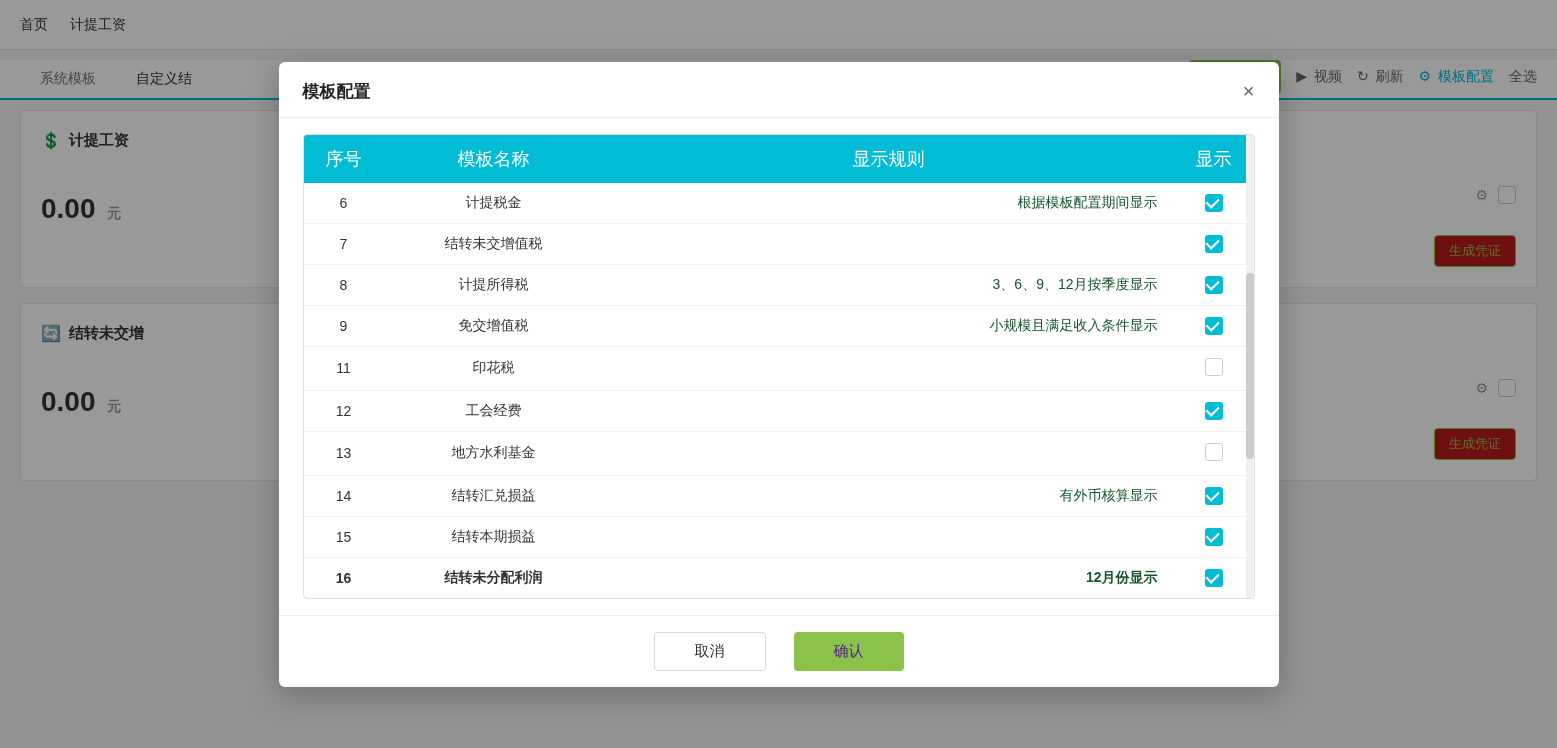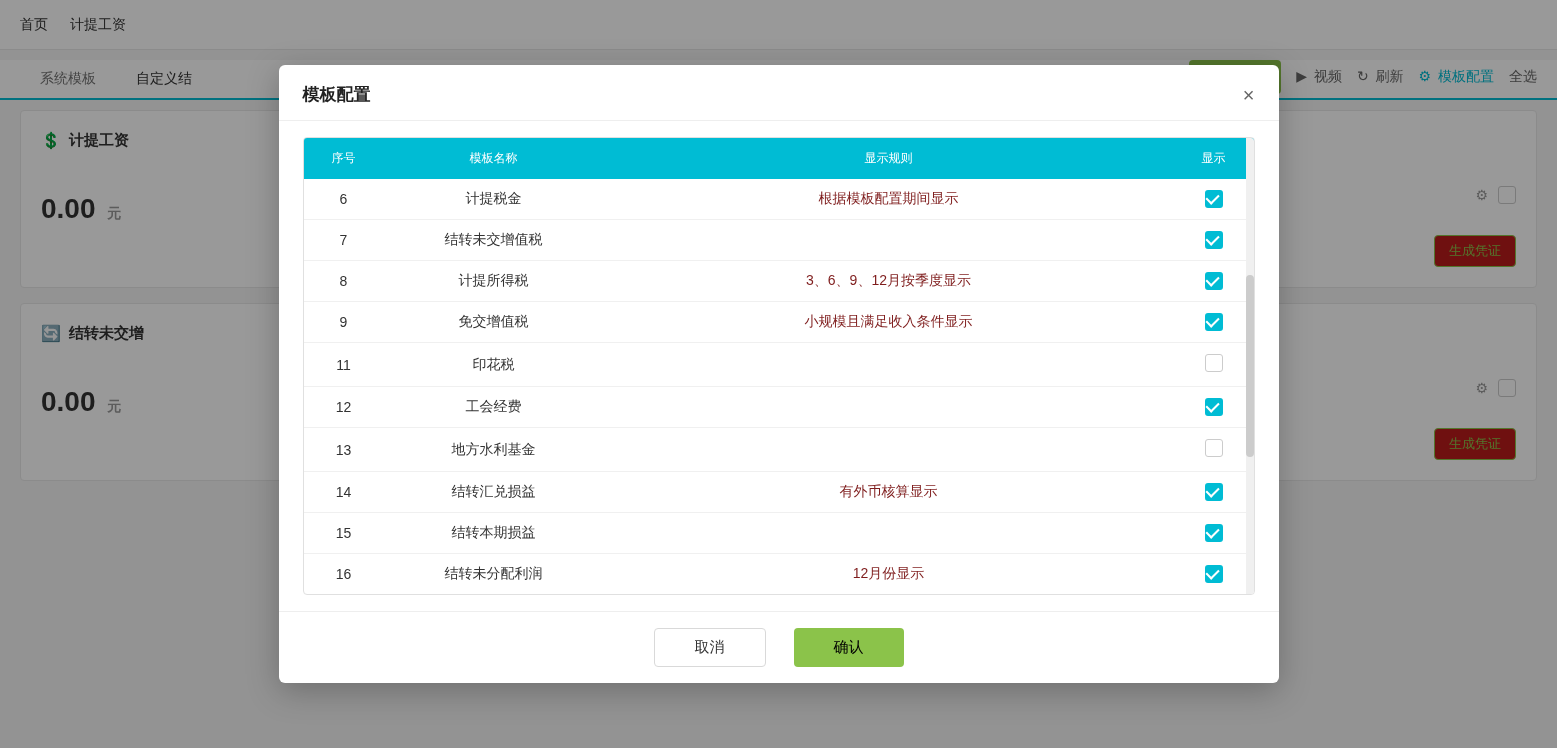--- a/index.html
+++ b/index.html
@@ -178,46 +178,47 @@
       border-collapse: collapse;
     }
 
     .modal-table thead tr {
       background: #00bcd4;
       color: #fff;
     }
 
     .modal-table thead th {
       padding: 12px 16px;
-      font-size: 12px;
+      font-size: 18px;
       font-weight: normal;
     }
 
     .modal-table tbody tr {
       border-bottom: 1px solid #f0f0f0;
     }
 
     .modal-table tbody tr:last-child {
       border-bottom: none;
+      font-weight: bold;
     }
 
     .modal-table tbody td {
       padding: 11px 16px;
       text-align: center;
       color: #333;
       font-size: 14px;
     }
 
     .modal-table tbody td:nth-child(2) {
       text-align: center;
     }
 
     .modal-table tbody td:nth-child(3) {
-      text-align: center;
-      color: #7f1d1d;
+      text-align: right;
+      color: #14532d;
     }
 
     .checkbox-checked {
       width: 18px;
       height: 18px;
       background: #00bcd4;
       border: 2px solid #00bcd4;
       border-radius: 3px;
       display: inline-flex;
       align-items: center;
@@ -260,21 +261,21 @@
       color: #333;
       border-radius: 4px;
       font-size: 15px;
       cursor: pointer;
     }
 
     .btn-confirm {
       padding: 9px 40px;
       border: none;
       background: #8bc34a;
-      color: #000000;
+      color: #4c1d95;
       border-radius: 4px;
       font-size: 15px;
       cursor: pointer;
     }
 
     
     .scroll-track {
       position: absolute;
       right: 0;
       top: 0;

